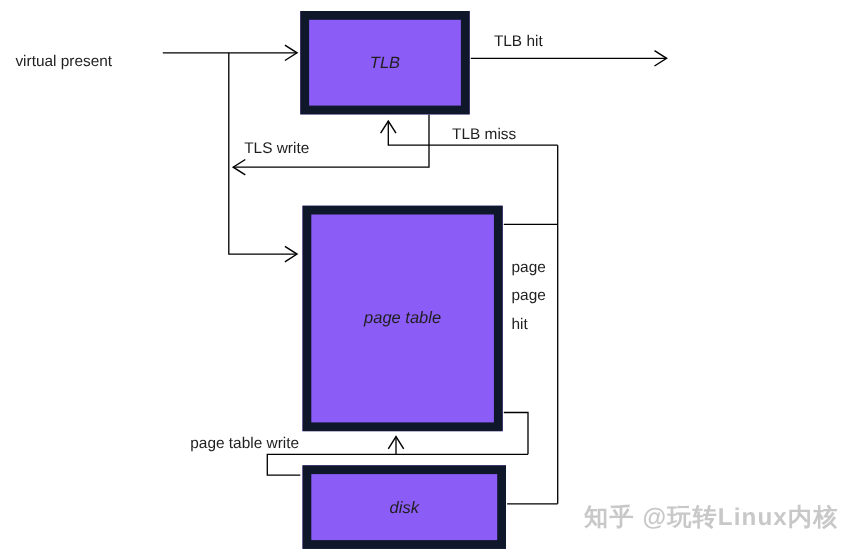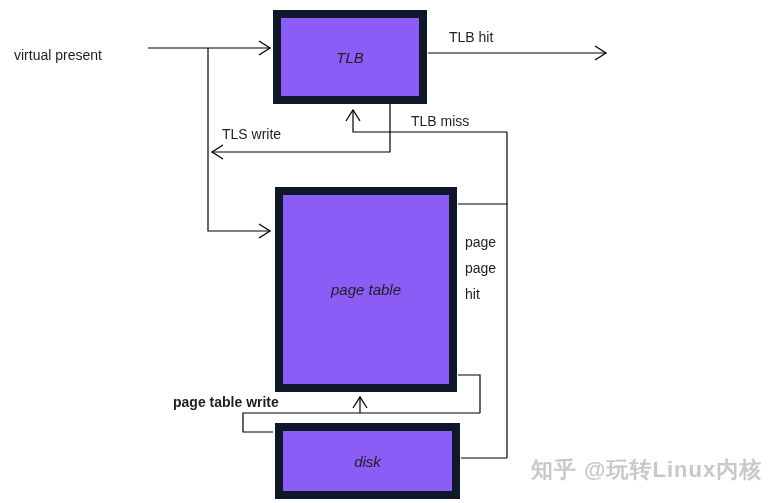--- a/index.html
+++ b/index.html
@@ -42,21 +42,21 @@
     color: #1f1f1f;
     font-size: 14px;
     line-height: 17px;
     white-space: nowrap;
   }
   #lbl-virtual-address { left: 14px;  top: 47px;  }
   #lbl-tlb-hit         { left: 449px; top: 29px;  }
   #lbl-physical-addr   { left: 625px; top: 45px;  }
   #lbl-tls-write       { left: 222px; top: 126px; }
   #lbl-tlb-miss        { left: 411px; top: 113px; }
-  #lbl-pt-write        { left: 173px; top: 394px; font-weight: bold; }
+  #lbl-pt-write        { left: 173px; top: 394px; }
   #lbl-not-present     { left: 488px; top: 392px; }
   #lbl-pt-hit          { left: 465px; top: 229px; }
   #lbl-pt-hit .hit-line {
     height: 26px;
     line-height: 26px;
     white-space: nowrap;
   }
   #watermark {
     position: absolute;
     left: 531px;

